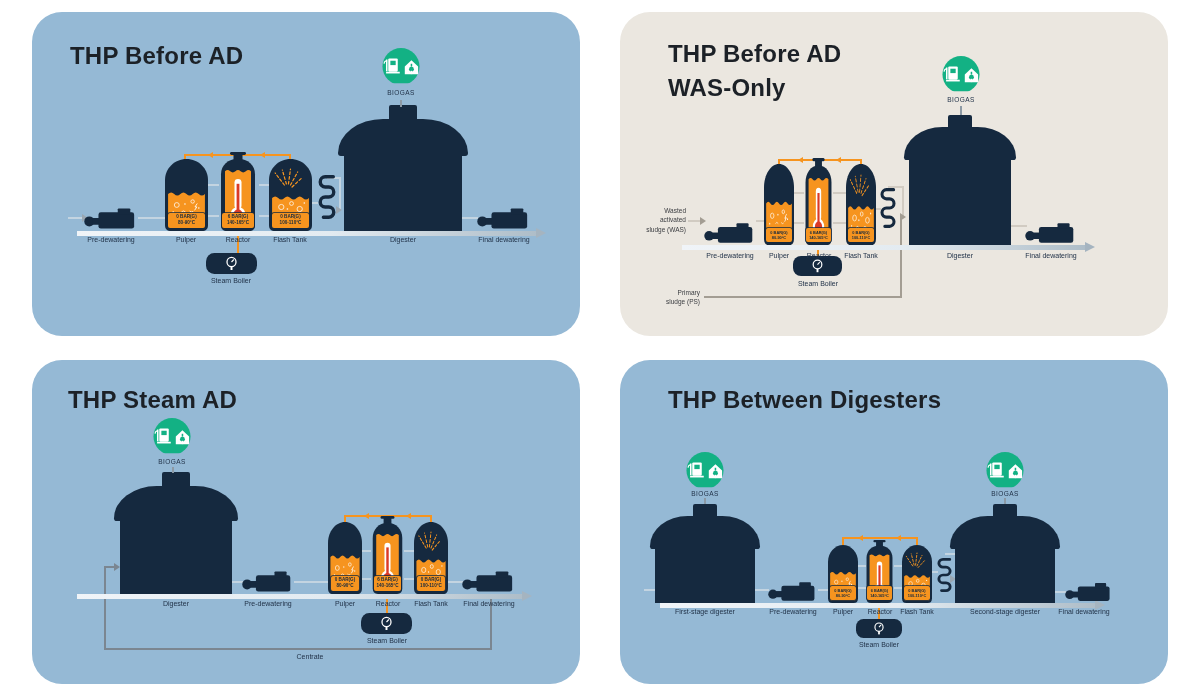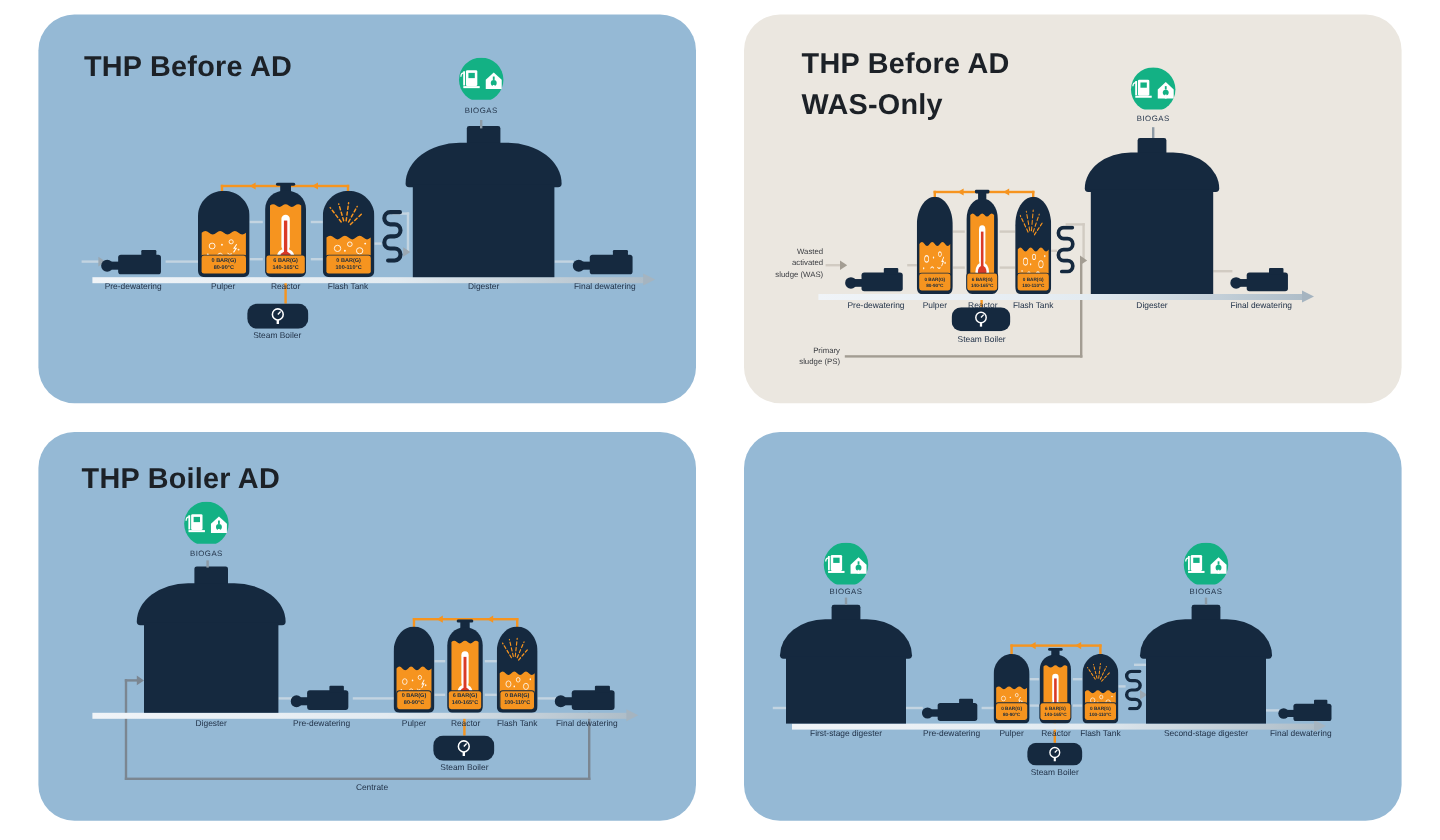--- a/index.html
+++ b/index.html
@@ -326,21 +326,21 @@
     <div class="lbl" style="left:74px;top:240px;width:72px;">Pre-dewatering</div>
     <div class="lbl" style="left:134px;top:240px;width:50px;">Pulper</div>
     <div class="lbl" style="left:174px;top:240px;width:50px;">Reactor</div>
     <div class="lbl" style="left:213px;top:240px;width:56px;">Flash Tank</div>
     <div class="lbl" style="left:310px;top:240px;width:60px;">Digester</div>
     <div class="lbl" style="left:393px;top:240px;width:76px;">Final dewatering</div>
     <div class="lbl" style="left:168px;top:268px;width:60px;">Steam Boiler</div>
   </div>
 
   <div class="pnl blue" style="left:32px;top:360px;">
-    <div class="ttl" style="left:36px;top:26px;">THP Boiler AD</div>
+    <div class="ttl" style="left:36px;top:26px;">THP Steam AD</div>
 
     <div class="pipe" style="left:200px;top:221px;width:12px;height:2px;"></div>
     <div class="pipe" style="left:262px;top:221px;width:36px;height:2px;"></div>
     <div class="pipe" style="left:330px;top:190px;width:9px;height:2px;"></div>
     <div class="pipe" style="left:330px;top:218px;width:9px;height:2px;"></div>
     <div class="pipe" style="left:372px;top:190px;width:10px;height:2px;"></div>
     <div class="pipe" style="left:372px;top:218px;width:10px;height:2px;"></div>
     <div class="pipe" style="left:416px;top:221px;width:16px;height:2px;"></div>
 
     <div class="pipe dk" style="left:458px;top:234px;width:2px;height:56px;"></div>
@@ -419,20 +419,21 @@
     <div class="lbl" style="left:114px;top:240px;width:60px;">Digester</div>
     <div class="lbl" style="left:200px;top:240px;width:72px;">Pre-dewatering</div>
     <div class="lbl" style="left:288px;top:240px;width:50px;">Pulper</div>
     <div class="lbl" style="left:331px;top:240px;width:50px;">Reactor</div>
     <div class="lbl" style="left:371px;top:240px;width:56px;">Flash Tank</div>
     <div class="lbl" style="left:419px;top:240px;width:76px;">Final dewatering</div>
     <div class="lbl" style="left:325px;top:277px;width:60px;">Steam Boiler</div>
   </div>
 
   <div class="pnl blue" style="left:620px;top:360px;">
+    <div class="ttl" style="left:48px;top:26px;">THP Between Digesters</div>
 
     <div class="pipe" style="left:24px;top:229px;width:12px;height:2px;"></div>
     <div class="pipe" style="left:135px;top:229px;width:14px;height:2px;"></div>
     <div class="pipe" style="left:198px;top:229px;width:11px;height:2px;"></div>
     <div class="pipe" style="left:238px;top:205px;width:8px;height:2px;"></div>
     <div class="pipe" style="left:238px;top:227px;width:8px;height:2px;"></div>
     <div class="pipe" style="left:274px;top:205px;width:8px;height:2px;"></div>
     <div class="pipe" style="left:274px;top:227px;width:8px;height:2px;"></div>
     <div class="pipe" style="left:312px;top:211px;width:6px;height:2px;"></div>
     <div class="pipe" style="left:325px;top:193px;width:14px;height:2px;"></div>

